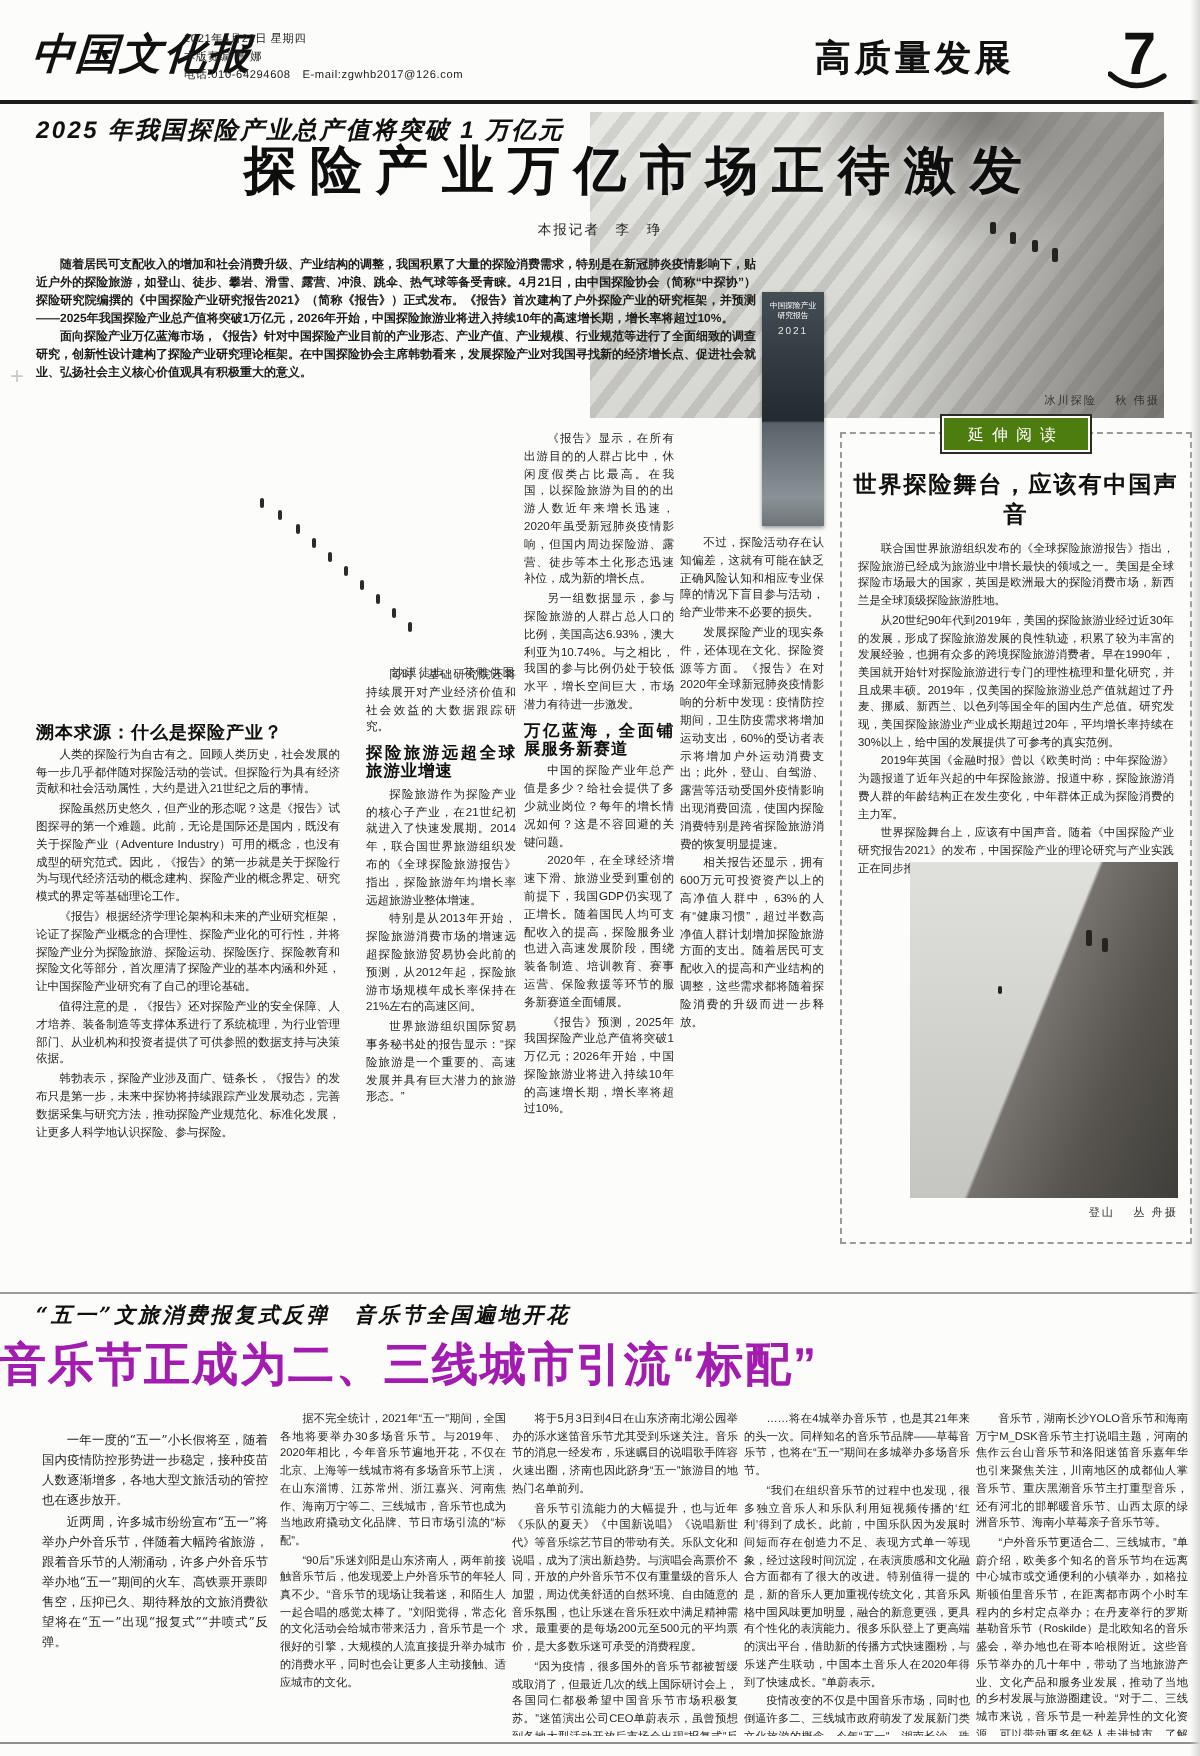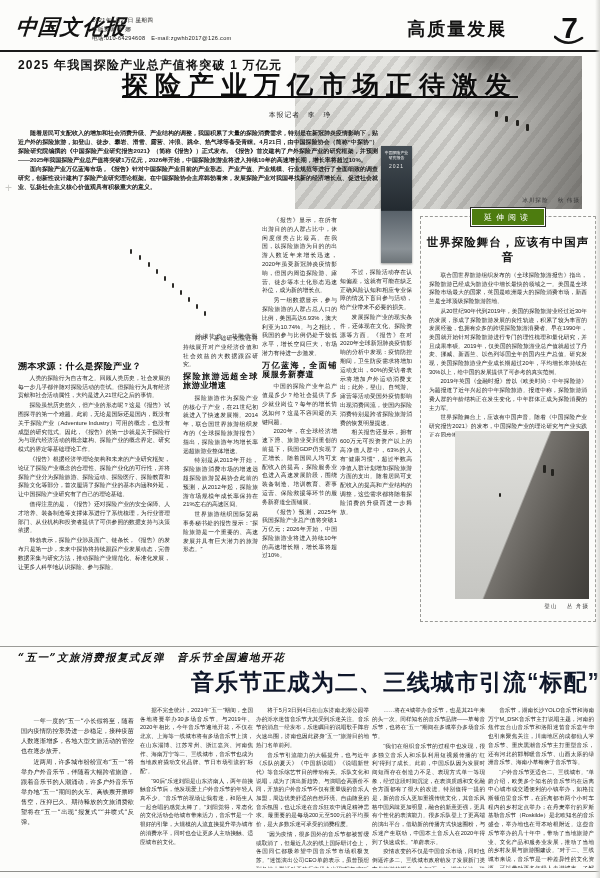--- a/index.html
+++ b/index.html
@@ -9,29 +9,29 @@
   p{margin:0;text-indent:2em;}
   
   .logo{left:16px;top:13px;font-family:"DejaVu Serif",serif;font-style:italic;font-weight:bold;font-size:21px;color:#111;letter-spacing:1px;transform:skewX(-4deg);}
   .mast-info{left:92px;top:16px;font-size:5.6px;line-height:9px;color:#222;letter-spacing:.3px;}
   .mast-right{right:22px;top:15px;display:flex;align-items:flex-end;gap:48px;}
   .sect-title{font-size:18px;font-weight:bold;font-family:"DejaVu Serif",serif;letter-spacing:2px;color:#111;}
   .page-num{font-size:30px;font-weight:bold;line-height:26px;margin-left:6px;color:#111;position:relative;}
   .swoosh{position:absolute;right:-6px;bottom:-8px;}
   .mast-rule{left:0;top:50px;width:600px;height:2px;background:#1b1b1b;}
   
-  .kicker1{left:18px;top:57px;font-size:12px;font-weight:bold;letter-spacing:1.2px;color:#111;}
+  .kicker1{left:18px;top:57px;font-size:12px;font-weight:bold;letter-spacing:1.2px;color:#111;font-style:italic;}
   .hero{left:295px;top:56px;width:287px;height:153px;background:
     linear-gradient(105deg,rgba(120,118,114,0) 55%,rgba(110,108,104,.45) 78%,rgba(85,83,79,.7) 100%),
     radial-gradient(ellipse at 68% 0%,rgba(95,93,89,.75) 0%,rgba(95,93,89,0) 32%),
     repeating-linear-gradient(128deg,rgba(148,146,142,.28) 0 5px,rgba(224,224,220,.3) 5px 13px),
     linear-gradient(160deg,#eaeae6 0%,#d7d7d3 50%,#c7c7c3 100%);}
   .climber{position:absolute;background:#24231f;border-radius:1px;}
   .hero-cap{left:430px;top:197px;width:150px;text-align:right;font-size:5.6px;color:#333;letter-spacing:1px;}
-  .headline1{left:100px;top:68px;width:440px;text-align:center;font-family:"DejaVu Serif",serif;font-weight:bold;font-size:26px;letter-spacing:7px;color:#0e0e0e;text-shadow:0 0 5px rgba(252,252,250,.85);white-space:nowrap;text-decoration:underline;}
+  .headline1{left:100px;top:68px;width:440px;text-align:center;font-family:"DejaVu Serif",serif;font-weight:bold;font-size:26px;letter-spacing:7px;color:#0e0e0e;text-shadow:0 0 5px rgba(252,252,250,.85);white-space:nowrap;}
   .byline1{left:225px;top:110px;width:150px;text-align:center;font-size:6.8px;color:#222;letter-spacing:1px;}
   .lead{left:18px;top:129px;width:360px;font-size:6px;font-weight:bold;line-height:9px;text-align:justify;color:#1c1c1c;}
   .book{left:381px;top:146px;width:31px;height:117px;background:linear-gradient(to bottom,#454e55 0%,#232a30 55%,#59626a 56%,#8b9297 88%,#6d7478 100%);box-shadow:0 1px 2px rgba(0,0,0,.4);}
   .book-t{padding:4px 2px 0;color:#fff;font-size:3.9px;line-height:5.4px;text-align:center;}
   .book-y{color:#e7e7e5;font-size:5px;text-align:center;margin-top:2px;letter-spacing:1px;}
   .dune{left:18px;top:223px;width:240px;height:107px;background:
     radial-gradient(ellipse at 30% 0%,#f2f2ee 0%,rgba(242,242,238,0) 55%),
     linear-gradient(172deg,#ececе8 0%,#e2e2de 40%,#cfcfc9 62%,#dbdbd5 100%);}
   .trek{position:absolute;width:2px;height:5px;background:#2c2b27;border-radius:1px;}
   .dune-cap{left:18px;top:333px;width:240px;text-align:right;font-size:5.6px;color:#333;letter-spacing:1px;}
@@ -49,21 +49,21 @@
   .side-head{margin-top:18px;text-align:center;font-family:"DejaVu Serif",serif;font-weight:bold;font-size:11.5px;letter-spacing:1px;color:#111;}
   .side-body{padding:6px 8px 0;font-size:5.7px;line-height:8.7px;text-align:justify;color:#242424;height:166px;overflow:hidden;}
   .side-body p{margin-bottom:1px;}
   .side-photo{position:absolute;left:34px;top:214px;width:134px;height:168px;background:
     linear-gradient(112deg,rgba(0,0,0,0) 47%,#76736e 48%,#57544f 72%,#403e3a 100%),
     linear-gradient(to bottom,#e0e0dc 0%,#cfcfcb 60%,#c5c5c1 100%);}
   .side-cap{position:absolute;left:34px;top:386px;width:134px;text-align:right;font-size:5.6px;color:#333;letter-spacing:1px;}
   .art-divider{left:0;top:646px;width:600px;height:1px;background:#9b9b97;}
   
   .kicker2{left:18px;top:651px;font-family:"DejaVu Serif",serif;font-style:italic;font-weight:bold;font-size:10.5px;letter-spacing:1.5px;color:#111;}
-  .headline2{left:0;top:667px;width:600px;text-align:right;font-weight:bold;font-size:23px;letter-spacing:1px;color:#0f172a;}
+  .headline2{left:0;top:667px;width:600px;text-align:left;font-weight:bold;font-size:23px;letter-spacing:1px;color:#a21caf;}
   .bcol{position:absolute;top:706px;height:162px;overflow:hidden;font-size:5.6px;line-height:8.7px;text-align:justify;color:#242424;}
   .bcol p{margin-bottom:1px;}
   .bcol1{left:18px;width:113px;top:712px;height:150px;font-family:"DejaVu Serif",serif;font-size:6.2px;line-height:10px;color:#1e1e1e;padding:4px 3px;}
   .bcol1:before{content:"";position:absolute;top:-8px;right:-6px;width:34px;height:24px;background:#ebebe9;z-index:-1;}
   .bcol1:after{content:"";position:absolute;bottom:-6px;left:-6px;width:30px;height:20px;background:#ebebe9;z-index:-1;}
   .bcol2{left:140px;width:113px;}
   .bcol3{left:256px;width:113px;}
   .bcol4{left:372px;width:113px;}
   .bcol5{left:488px;width:106px;}
   .bot-rule{left:0;top:871px;width:600px;height:1px;background:#8f8f8b;}

